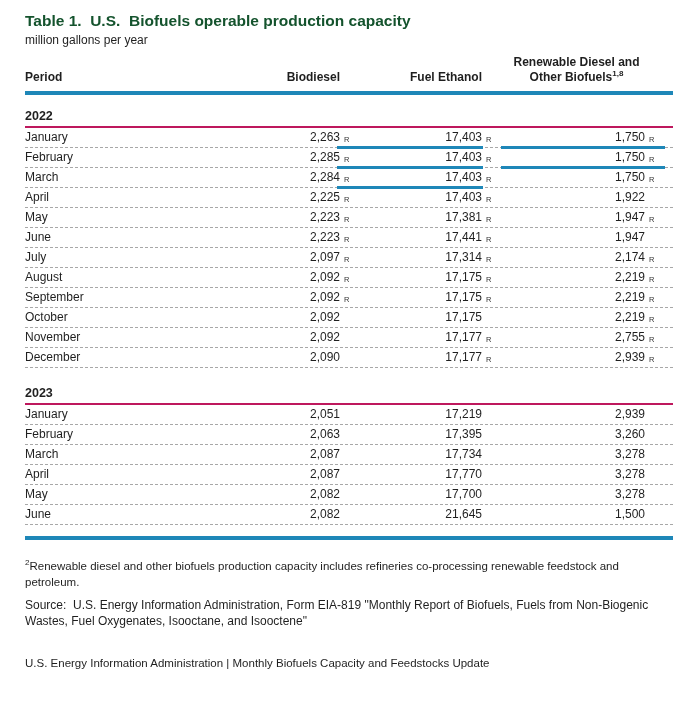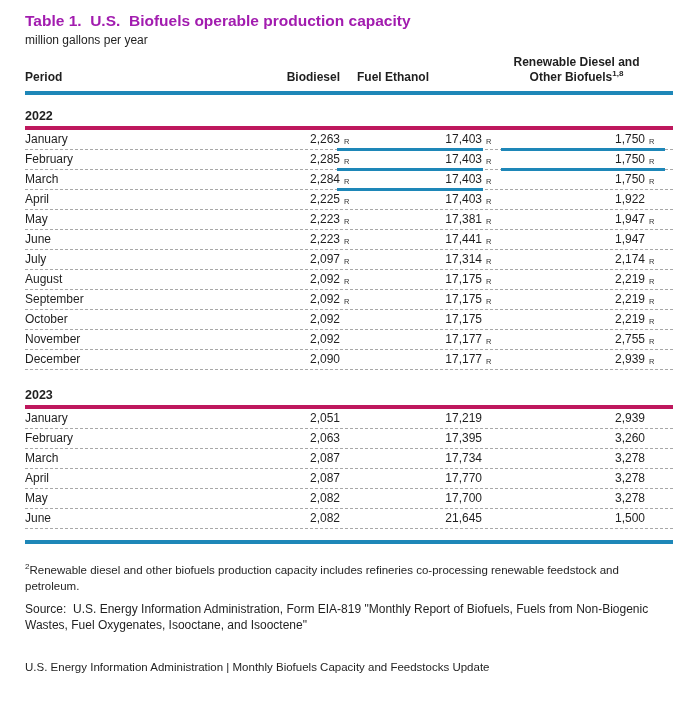--- a/index.html
+++ b/index.html
@@ -6,43 +6,43 @@
   body {
     width:700px; height:705px; overflow:hidden;
     font-family:"Liberation Sans", sans-serif;
     color:#1f1f1f;
   }
   .page { position:relative; box-sizing:border-box; width:700px; height:705px; padding:11px 0 0 25px; }
   .content { width:648px; }
 
   .title {
     margin:0; font-size:15.5px; font-weight:bold; line-height:19px;
-    color:#a21caf; white-space:pre-wrap;
+    color:#14532d; white-space:pre-wrap;
   }
   .subtitle { font-size:12px; line-height:16px; margin-top:2px; }
 
   
   .thead {
     display:flex; align-items:flex-end;
     margin-top:7px; padding-bottom:6px;
     border-bottom:4px solid #1e87b8;
     font-weight:bold; font-size:12px; line-height:15px;
   }
   .h-period { width:178px; }
   .h-bio { width:154px; text-align:right; padding-right:17px; box-sizing:border-box; }
-  .h-eth { width:142px; text-align:left; padding-right:17px; box-sizing:border-box; }
+  .h-eth { width:142px; text-align:right; padding-right:17px; box-sizing:border-box; }
   .h-ren { width:166px; text-align:center; padding-right:11px; box-sizing:border-box; }
   .hsup { font-size:8px; vertical-align:super; line-height:0; }
 
   
   .year-row {
     box-sizing:border-box; width:648px;
     font-weight:bold; font-size:12.5px; line-height:16px;
     padding-top:13px; padding-bottom:2px;
-    border-bottom:4px solid #be185d;
+    border-bottom:2px solid #be185d;
   }
   .year-row.gap { padding-top:17px; }
 
   
   .row {
     position:relative; display:flex;
     box-sizing:border-box; width:648px; height:20px;
     line-height:19px; font-size:12px;
     border-bottom:1px dashed #a8a8a8;
   }

